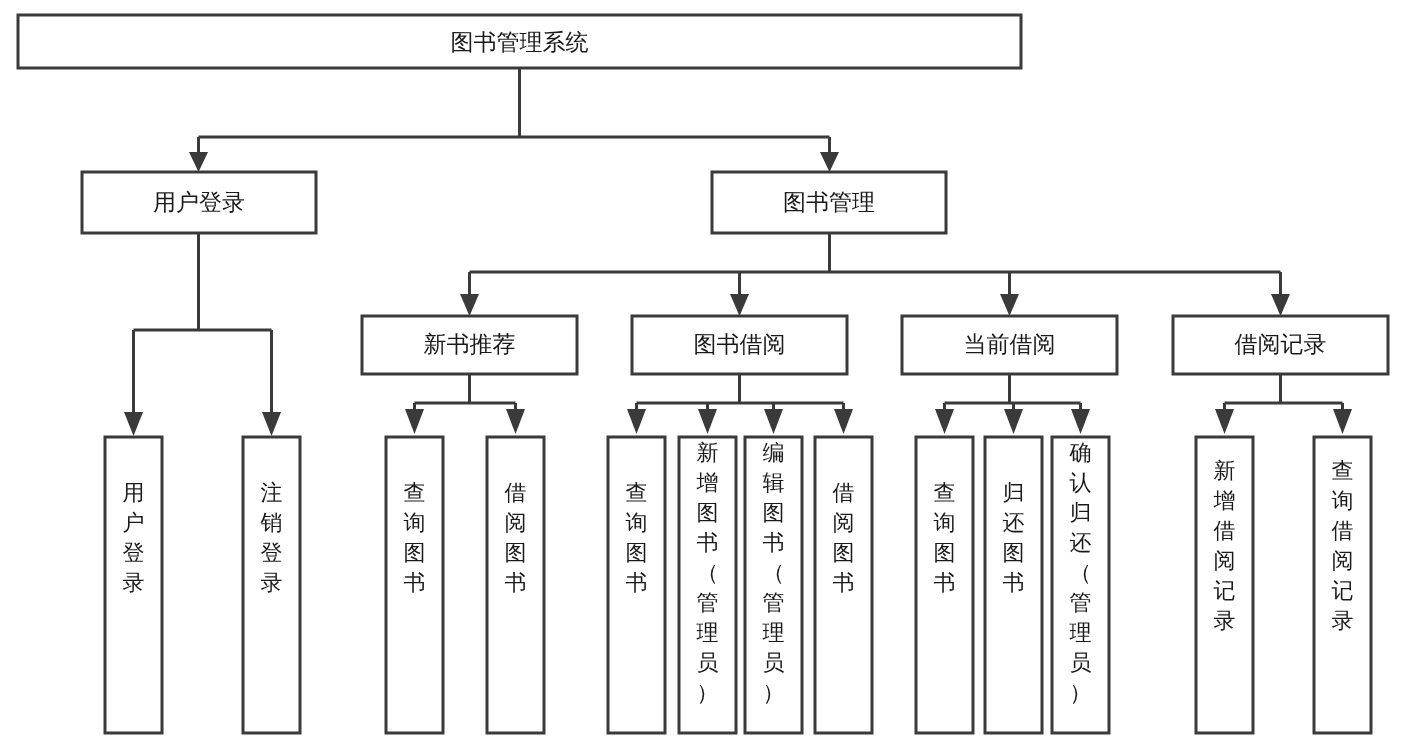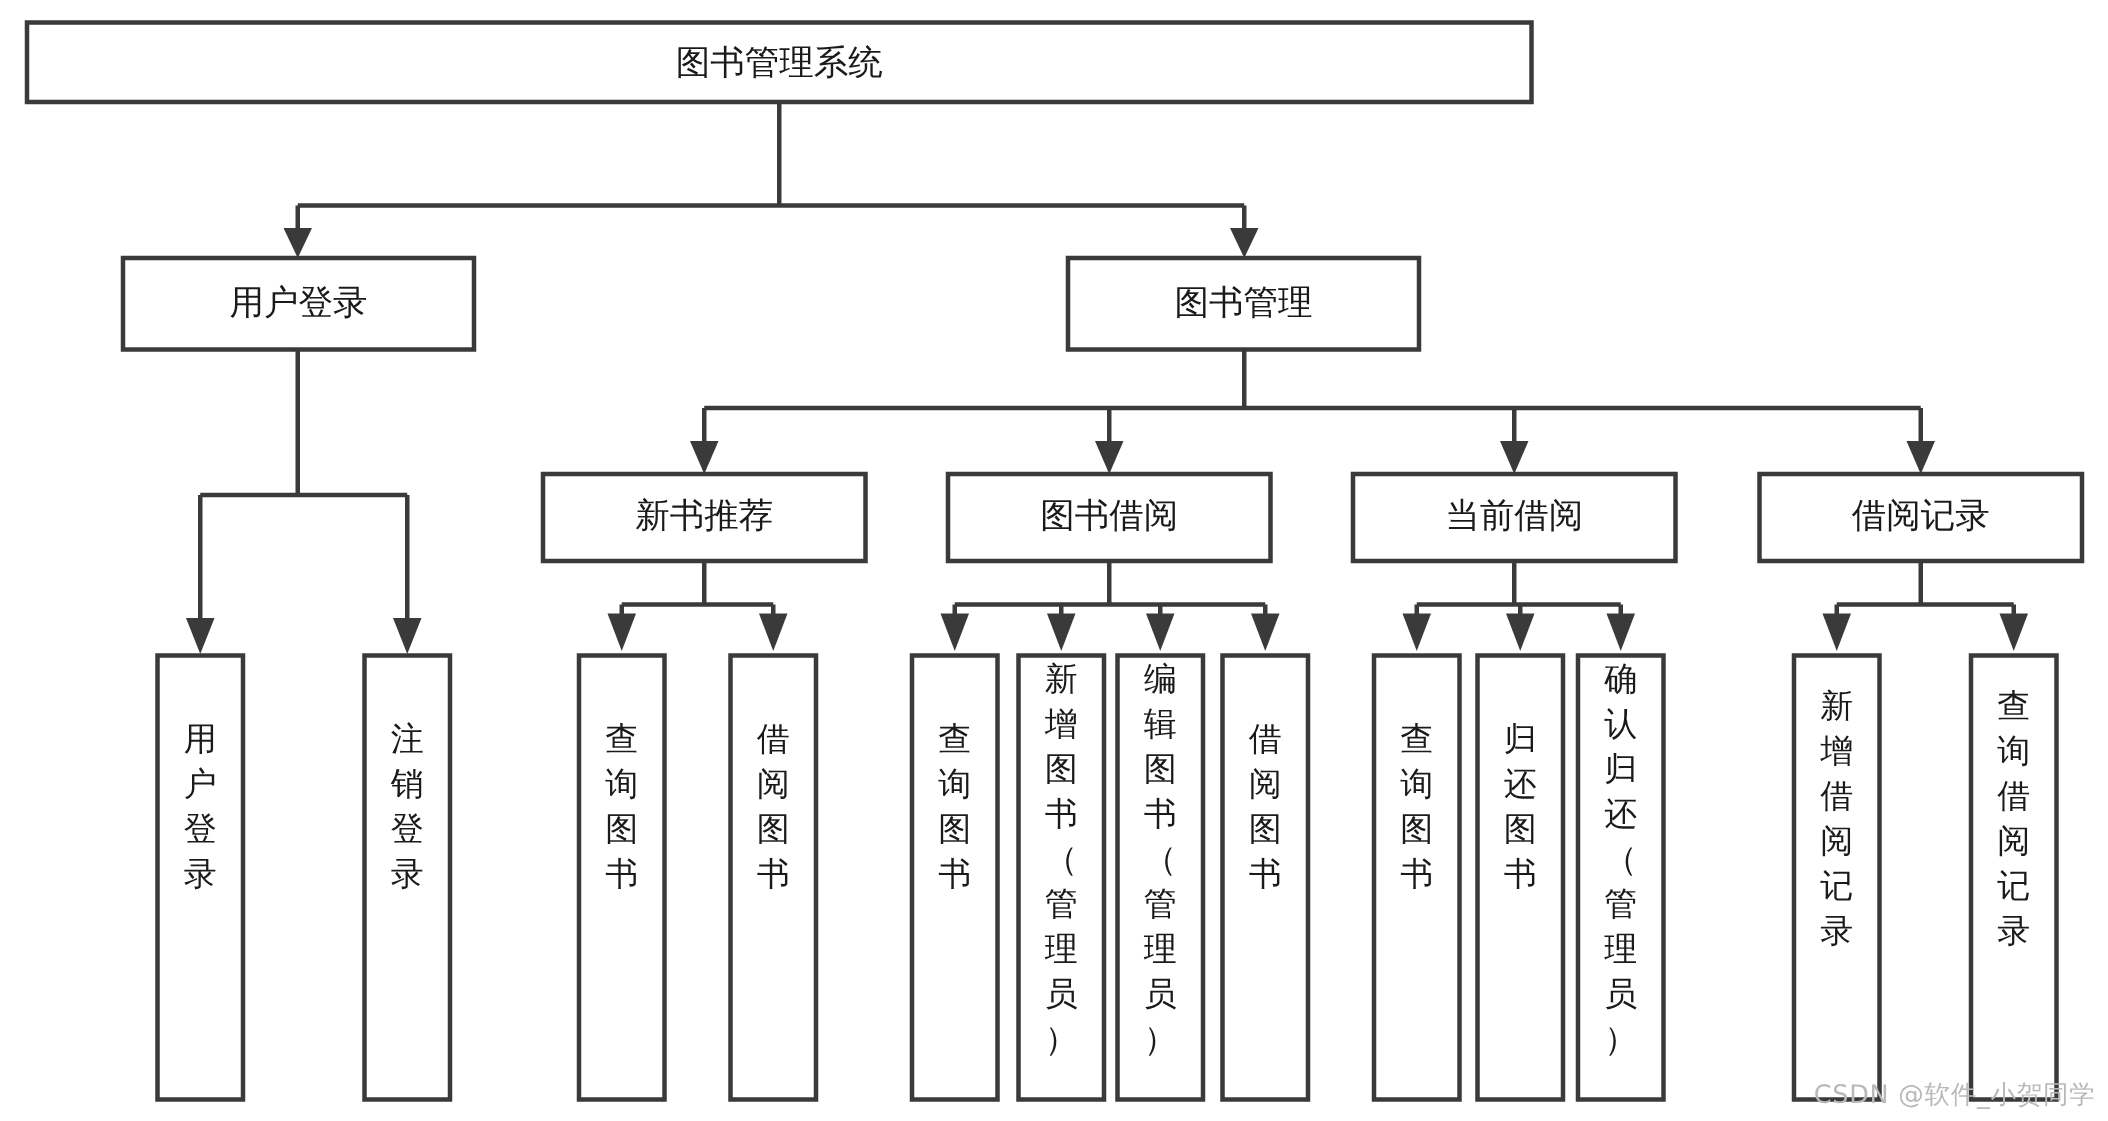--- a/index.html
+++ b/index.html
@@ -230,14 +230,13 @@
       <rect class="node-box" x="1196" y="437" width="57" height="296"></rect>
       <text class="node-label-vertical" x="1224.5" y="478"><tspan x="1224.5" y="478">新</tspan><tspan x="1224.5" y="508">增</tspan><tspan x="1224.5" y="538">借</tspan><tspan x="1224.5" y="568">阅</tspan><tspan x="1224.5" y="598">记</tspan><tspan x="1224.5" y="628">录</tspan></text>
     </g>
     <g>
       <rect class="node-box" x="1314" y="437" width="57" height="296"></rect>
       <text class="node-label-vertical" x="1342.5" y="478"><tspan x="1342.5" y="478">查</tspan><tspan x="1342.5" y="508">询</tspan><tspan x="1342.5" y="538">借</tspan><tspan x="1342.5" y="568">阅</tspan><tspan x="1342.5" y="598">记</tspan><tspan x="1342.5" y="628">录</tspan></text>
     </g>
 
   </svg>
 
-  <div class="watermark-text">CSDN @软件_小贺同学</div>
 </div>
 
 </body></html>

